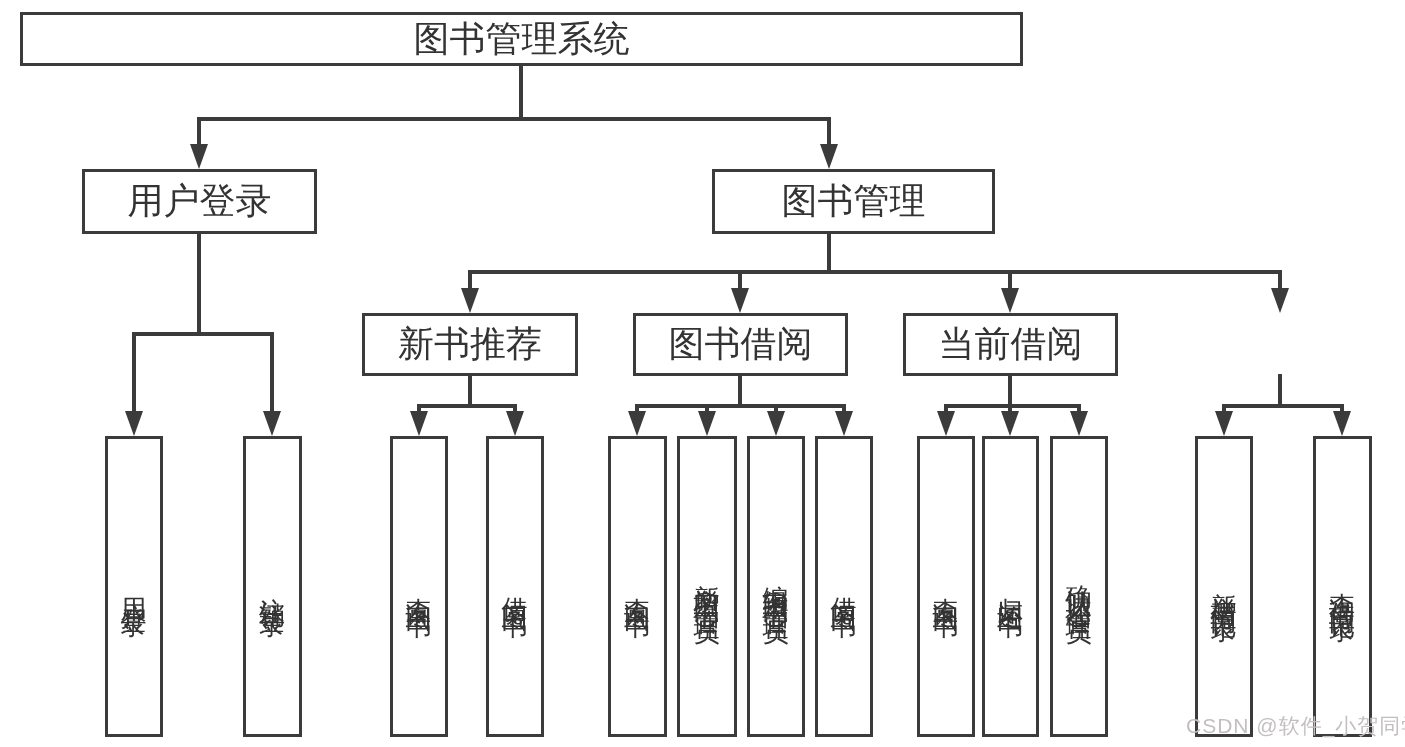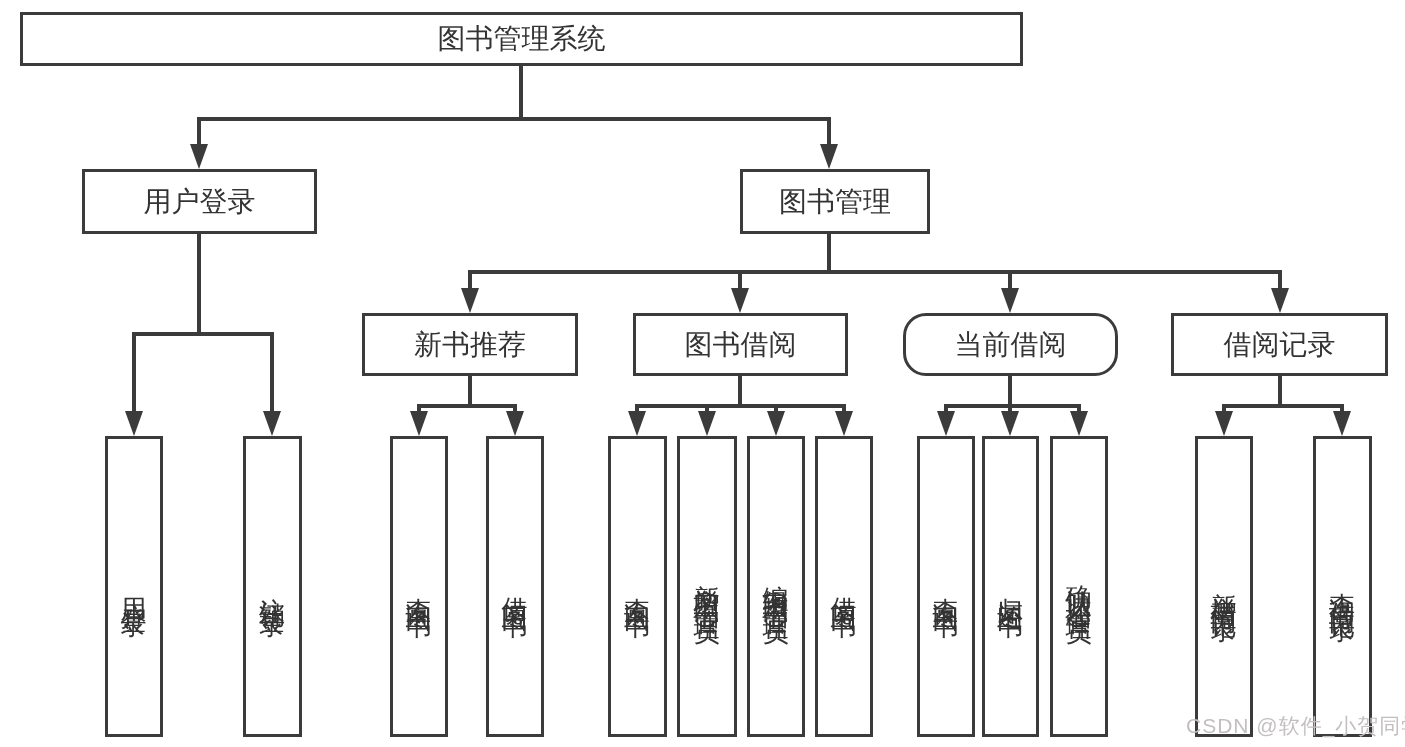--- a/index.html
+++ b/index.html
@@ -3,21 +3,21 @@
 <meta charset="utf-8">
 <style>
   html,body{margin:0;padding:0;background:#ffffff;}
   #stage{
     position:relative;width:1405px;height:747px;background:#ffffff;overflow:hidden;
     font-family:"Liberation Sans","DejaVu Sans",sans-serif;color:#333333;
   }
   .box{
     position:absolute;box-sizing:border-box;background:#ffffff;
     border:3px solid #3b3b3b;display:flex;align-items:center;justify-content:center;
-    font-size:28px;color:#333333;white-space:nowrap;z-index:2;
+    font-size:36px;color:#333333;white-space:nowrap;z-index:2;
   }
   .leaf{font-size:26px;}
   .leaf .vtxt{
     writing-mode:vertical-rl;text-orientation:mixed;letter-spacing:5px;
     line-height:1;white-space:nowrap;
   }
   .hline,.vline{position:absolute;background:#3b3b3b;z-index:1;}
   .hline{height:4px;}
   .vline{width:4px;}
   .arrow{
@@ -35,35 +35,32 @@
 
 <div id="stage">
 
   <div class="box" style="left:20px;top:12px;width:1003px;height:54px;">
     <span>图书管理系统</span>
   </div>
 
   <div class="box" style="left:82px;top:169px;width:235px;height:65px;">
     <span>用户登录</span>
   </div>
-  <div class="box" style="left:712px;top:169px;width:190px;height:65px;margin-left:28px;">
+  <div class="box" style="left:712px;top:169px;width:283px;height:65px;">
     <span>图书管理</span>
   </div>
 
   <div class="box" style="left:633px;top:313px;width:215px;height:63px;">
     <span>图书借阅</span>
   </div>
   <div class="box" style="left:362px;top:313px;width:216px;height:63px;">
     <span>新书推荐</span>
   </div>
-  <div class="box" style="left:903px;top:313px;width:215px;height:63px;border-radius:23px;">
+  <div class="box" style="left:903px;top:313px;width:215px;height:63px;">
     <span>当前借阅</span>
-  </div>
-  <div class="box" style="left:1171px;top:313px;width:217px;height:63px;">
-    <span>借阅记录</span>
   </div>
 
   <div class="box leaf" style="left:105px;top:436px;width:58px;height:301px;">
     <span class="vtxt">用户登录</span>
   </div>
   <div class="box leaf" style="left:243px;top:436px;width:59px;height:301px;">
     <span class="vtxt">注销登录</span>
   </div>
   <div class="box leaf" style="left:390px;top:436px;width:58px;height:301px;">
     <span class="vtxt">查询图书</span>

